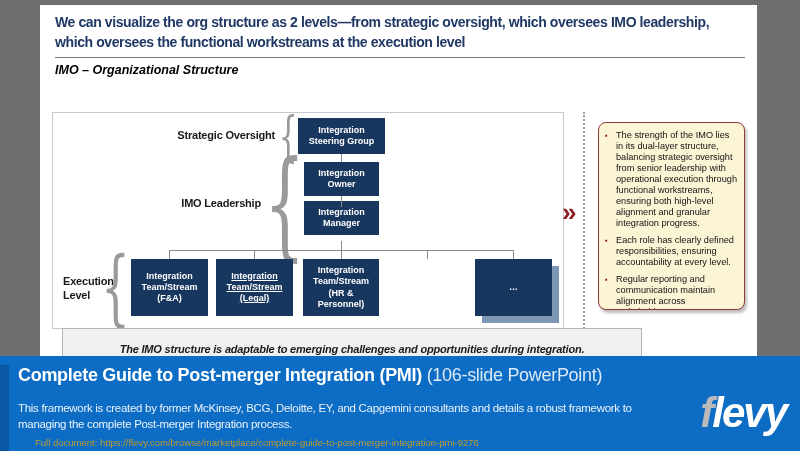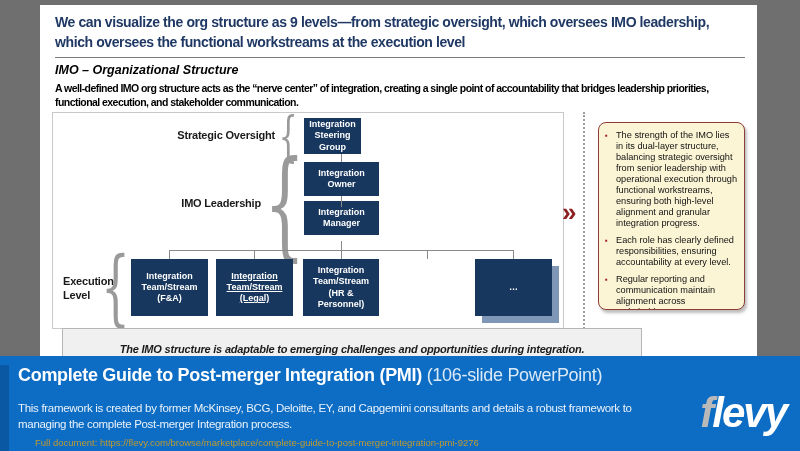--- a/index.html
+++ b/index.html
@@ -12,21 +12,21 @@
     letter-spacing:-0.4px;line-height:1.45;color:#1F3864;}
   .title-divider{position:absolute;left:15px;top:52px;width:690px;height:1px;background:#7a7a7a;}
   .section-heading{position:absolute;left:15px;top:58px;font-size:12.5px;font-weight:bold;font-style:italic;color:#000;}
   .intro-text{position:absolute;left:15px;top:77px;width:690px;font-size:10.5px;font-weight:bold;
     letter-spacing:-0.55px;line-height:1.32;color:#000;}
 
   
   .org-chart{position:absolute;left:12px;top:107px;width:510px;height:215px;border:1px solid #C9C9C9;background:#fff;}
   .org-box{position:absolute;background:#17375E;color:#fff;font-size:9px;font-weight:bold;line-height:1.25;
     display:flex;align-items:center;justify-content:center;text-align:center;padding:1px 2px;box-sizing:border-box;}
-  .box-steering{left:251px;top:5px;width:57px;height:36px;}
+  .box-steering{left:245px;top:5px;width:87px;height:36px;}
   .box-owner{left:251px;top:49px;width:75px;height:34px;}
   .box-manager{left:251px;top:88px;width:75px;height:34px;}
   .exec-box{top:146px;height:57px;width:77px;z-index:1;}
   .exec-1{left:78px;} .exec-2{left:163px;text-decoration:underline;} .exec-3{left:250px;width:76px;} .exec-4{left:336px;} .exec-5{left:422px;}
   .exec-shadow{position:absolute;left:429px;top:153px;width:77px;height:57px;background:#7E97B7;z-index:0;}
   .conn{position:absolute;background:#8a8a8a;}
   .v1{left:288px;top:41px;width:1px;height:8px;}
   .v2{left:288px;top:83px;width:1px;height:11px;}
   .v3{left:288px;top:128px;width:1px;height:9px;}
   .hl{left:116px;top:137px;width:345px;height:1px;}
@@ -72,24 +72,23 @@
     letter-spacing:-2px;line-height:1;}
   .logo-f{color:#B9B9B9;} .logo-rest{color:#FFFFFF;}
 </style>
 </head>
 <body>
 
 <div class="screen">
 
   <div class="slide">
 
-    <div class="slide-title">We can visualize the org structure as 9 levels—from strategic oversight, which oversees IMO leadership, which oversees the functional workstreams at the execution level</div>
+    <div class="slide-title">We can visualize the org structure as 2 levels—from strategic oversight, which oversees IMO leadership, which oversees the functional workstreams at the execution level</div>
     <div class="title-divider"></div>
     <div class="section-heading">IMO – Organizational Structure</div>
-    <div class="intro-text">A well-defined IMO org structure acts as the “nerve center” of integration, creating a single point of accountability that bridges leadership priorities, functional execution, and stakeholder communication.</div>
 
     <div class="org-chart">
       <div class="lvl-label lbl-strategic">Strategic Oversight</div>
       <div class="lvl-label lbl-imo">IMO Leadership</div>
       <div class="lvl-label lbl-exec">Execution Level</div>
 
       <div class="brace brace-1">
           <span>{</span>
         </div>
       <div class="brace brace-2">

